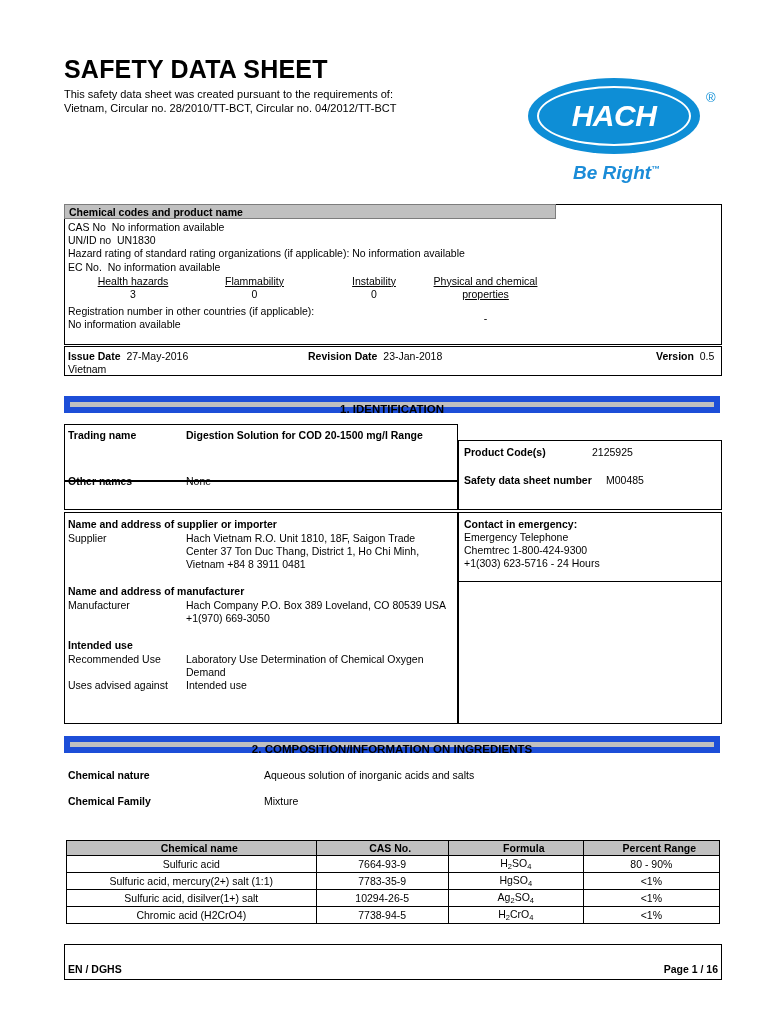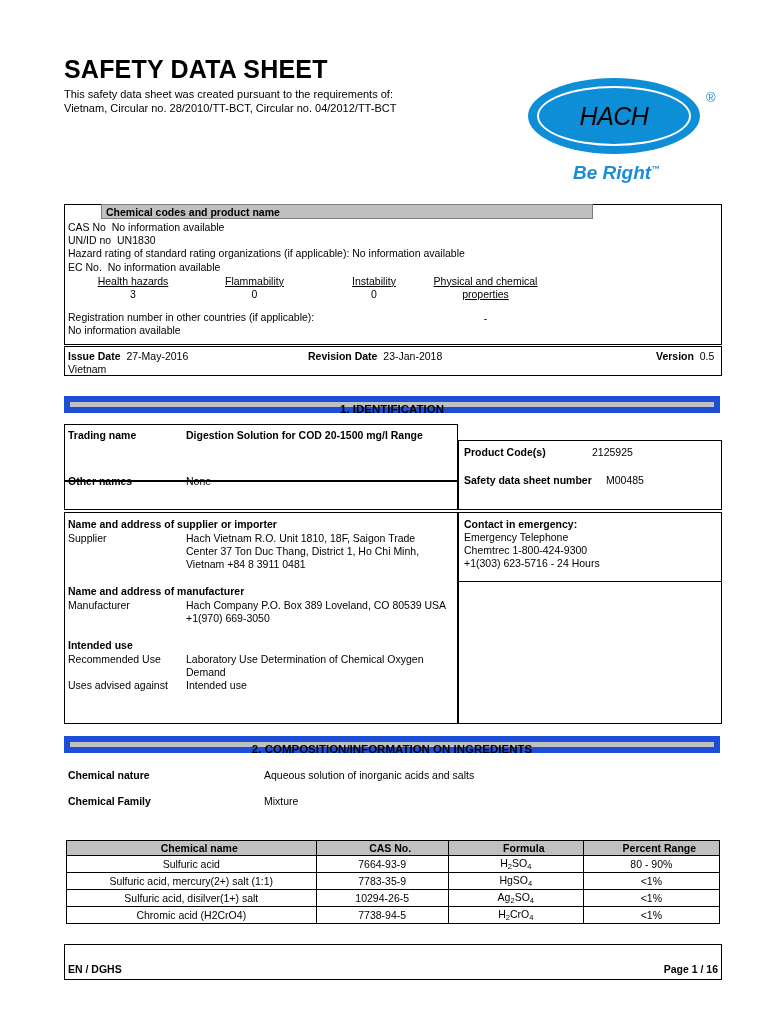--- a/index.html
+++ b/index.html
@@ -68,23 +68,23 @@
     content: "";
     position: absolute;
     left: 9px; top: 8px;
     right: 9px; bottom: 8px;
     border-radius: 50%;
     border: 2.5px solid #ffffff;
   }
   .logo-text {
     position: relative;
     z-index: 2;
-    color: #000000;
-    font-size: 25px;
-    font-weight: normal;
+    color: #ffffff;
+    font-size: 30px;
+    font-weight: bold;
     font-style: italic;
     letter-spacing: -0.5px;
     line-height: 1;
   }
   .logo-reg {
     position: absolute;
     left: 188px;
     top: 12px;
     font-size: 13px;
     color: #0e8ed6;
@@ -134,21 +134,20 @@
   #codes-box { left: 64px; top: 204px; width: 658px; height: 141px; }
   #codes-bar {
     position: absolute;
     left: 64px; top: 204px;
     width: 492px; height: 15px;
     font-size: 10.5px;
     font-weight: bold;
     line-height: 14px;
     padding-left: 4px;
     box-sizing: border-box;
-    margin-left: 37px;
   }
   .codes-body {
     position: absolute;
     left: 68px;
     top: 221px;
     width: 650px;
     font-size: 10.5px;
     line-height: 13.2px;
   }
   .hazard-row {
@@ -163,21 +162,21 @@
     line-height: 13px;
   }
   .hz .hl { text-decoration: underline; display: block; }
   .hz .hv { display: block; }
   .hz0 { left: 10px;  width: 110px; }
   .hz1 { left: 134px; width: 105px; }
   .hz2 { left: 256px; width: 100px; }
   .hz3 { left: 350px; width: 135px; }
   .hz3 .hl { text-decoration: underline; }
   .hz3-dash { display: block; margin-top: 11px; }
-  .codes-tail { margin-top: 6px; }
+  .codes-tail { }
 
   
   #date-box { left: 64px; top: 346px; width: 658px; height: 30px; }
   .date-row {
     position: absolute;
     left: 68px;
     top: 350px;
     width: 652px;
     font-size: 10.5px;
     line-height: 13px;

